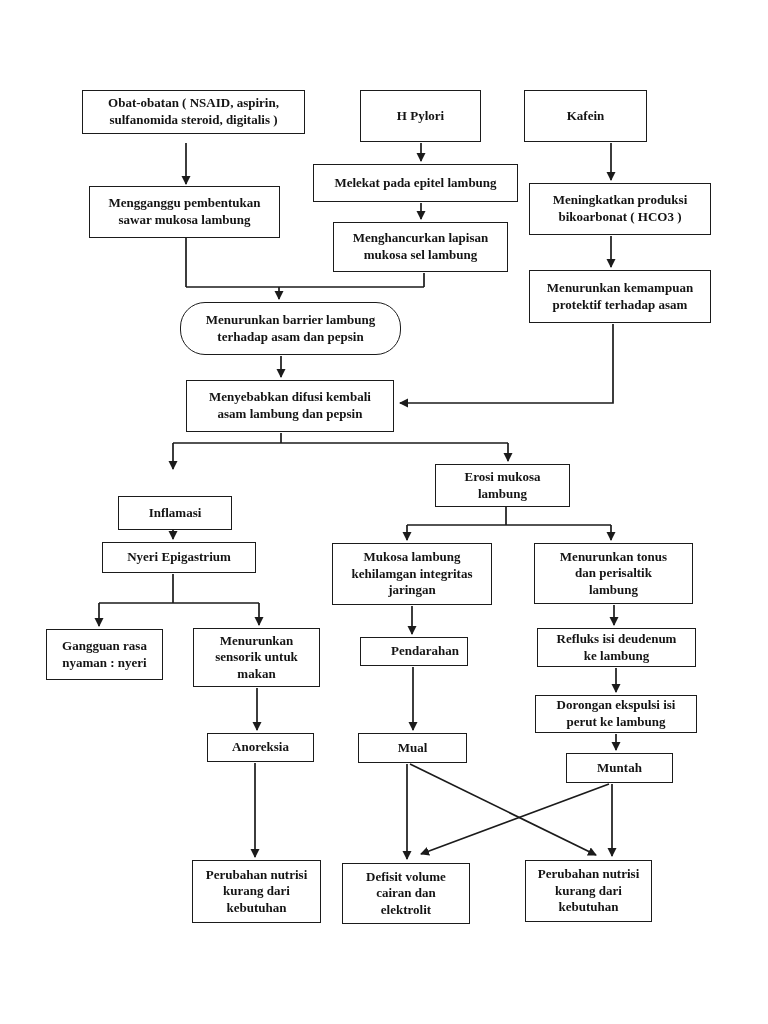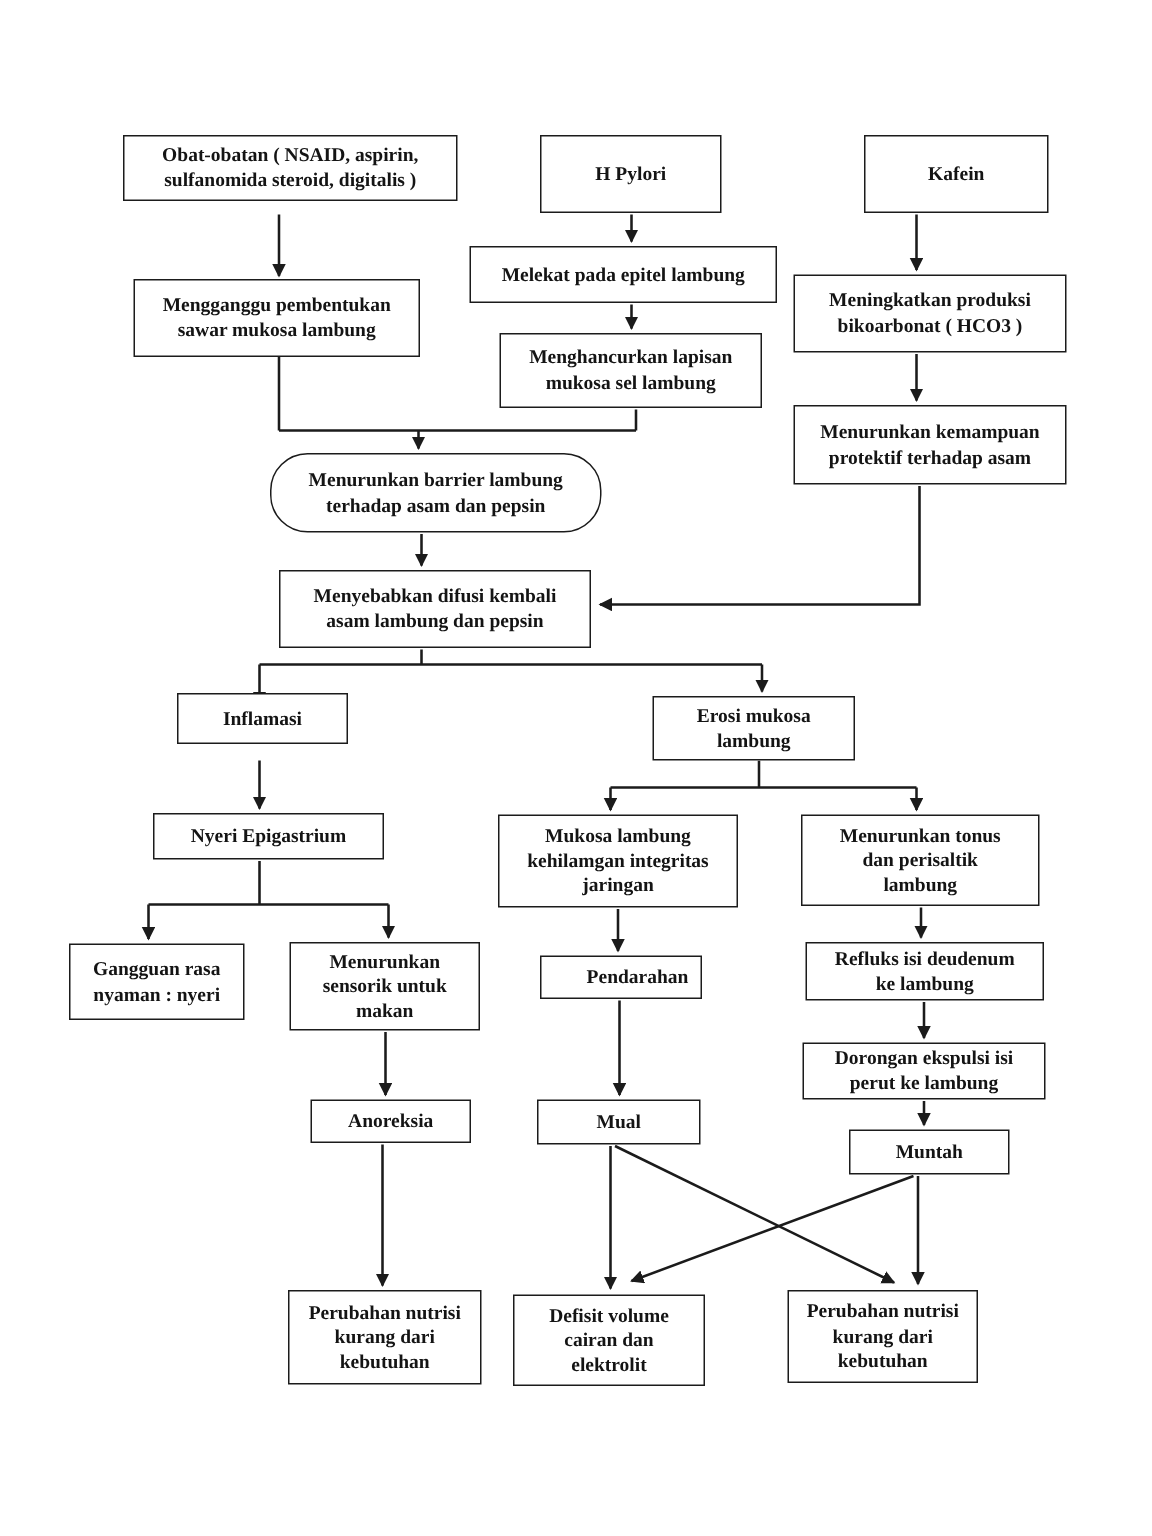--- a/index.html
+++ b/index.html
@@ -83,35 +83,35 @@
   <path d="M255,763 V857" marker-end="url(#arr)"></path>
   <path d="M407,764 V859" marker-end="url(#arr)"></path>
   <path d="M410,764 L596,855" marker-end="url(#arr)"></path>
   <path d="M609,784 L421,854" marker-end="url(#arr)"></path>
   <path d="M612,784 V856" marker-end="url(#arr)"></path>
 </svg>
 
 <div class="node" style="left:82px;  top:90px;  width:223px; height:44px;">Obat-obatan ( NSAID, aspirin,
 sulfanomida steroid, digitalis )</div>
 <div class="node" style="left:360px; top:90px;  width:121px; height:52px;">H Pylori</div>
-<div class="node" style="left:576px; top:90px;  width:123px; height:52px;">Kafein</div>
+<div class="node" style="left:524px; top:90px;  width:123px; height:52px;">Kafein</div>
 <div class="node" style="left:313px; top:164px; width:205px; height:38px;">Melekat pada epitel lambung</div>
 <div class="node" style="left:89px;  top:186px; width:191px; height:52px;">Mengganggu pembentukan
 sawar mukosa lambung</div>
 <div class="node" style="left:529px; top:183px; width:182px; height:52px;">Meningkatkan produksi
 bikoarbonat ( HCO3 )</div>
 <div class="node" style="left:333px; top:222px; width:175px; height:50px;">Menghancurkan lapisan
 mukosa sel lambung</div>
 <div class="node" style="left:529px; top:270px; width:182px; height:53px;">Menurunkan kemampuan
 protektif terhadap asam</div>
 <div class="node" style="left:180px; top:302px; width:221px; height:53px;border-radius:25px;">Menurunkan barrier lambung
 terhadap asam dan pepsin</div>
 <div class="node" style="left:186px; top:380px; width:208px; height:52px;">Menyebabkan difusi kembali
 asam lambung dan pepsin</div>
-<div class="node" style="left:118px; top:462px; width:114px; height:34px;">Inflamasi</div>
+<div class="node" style="left:118px; top:496px; width:114px; height:34px;">Inflamasi</div>
 <div class="node" style="left:435px; top:464px; width:135px; height:43px;">Erosi mukosa
 lambung</div>
 <div class="node" style="left:102px; top:542px; width:154px; height:31px;">Nyeri Epigastrium</div>
 <div class="node" style="left:332px; top:543px; width:160px; height:62px;">Mukosa lambung
 kehilamgan integritas
 jaringan</div>
 <div class="node" style="left:534px; top:543px; width:159px; height:61px;">Menurunkan tonus
 dan perisaltik
 lambung</div>
 <div class="node" style="left:46px;  top:629px; width:117px; height:51px;">Gangguan rasa

